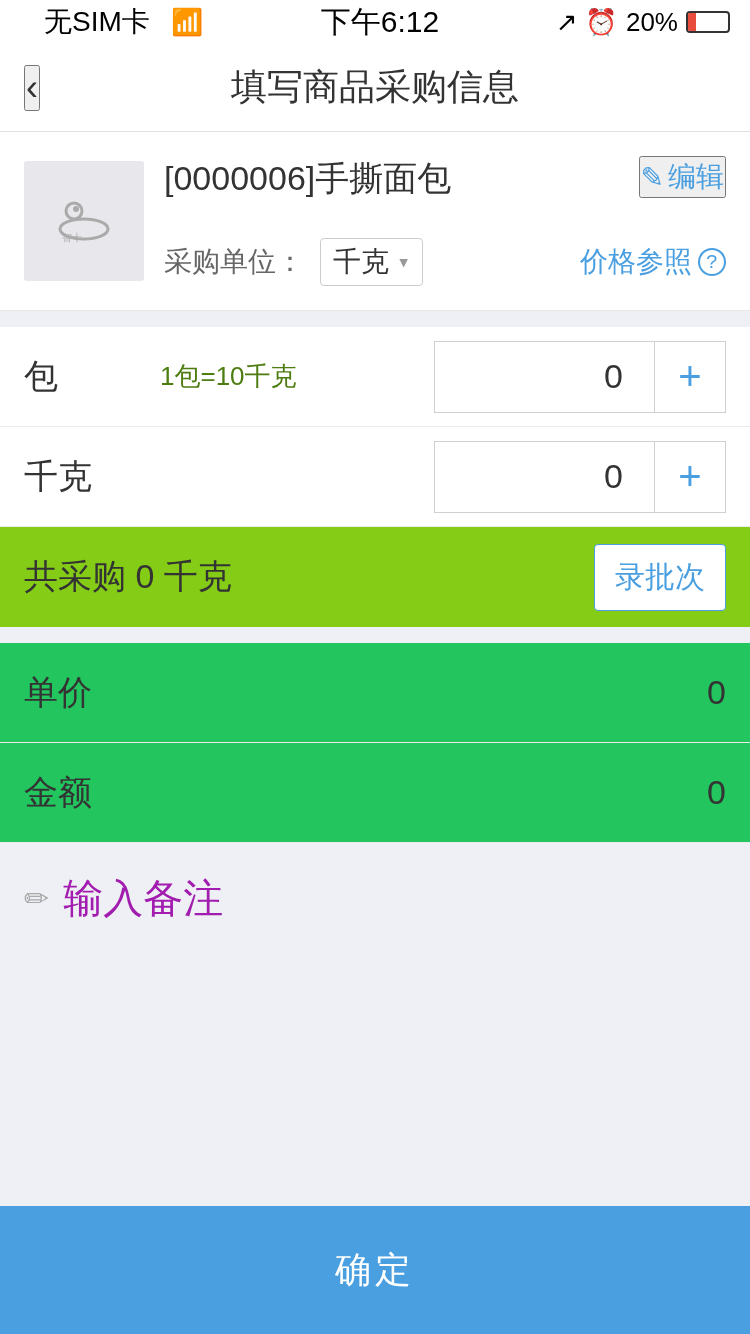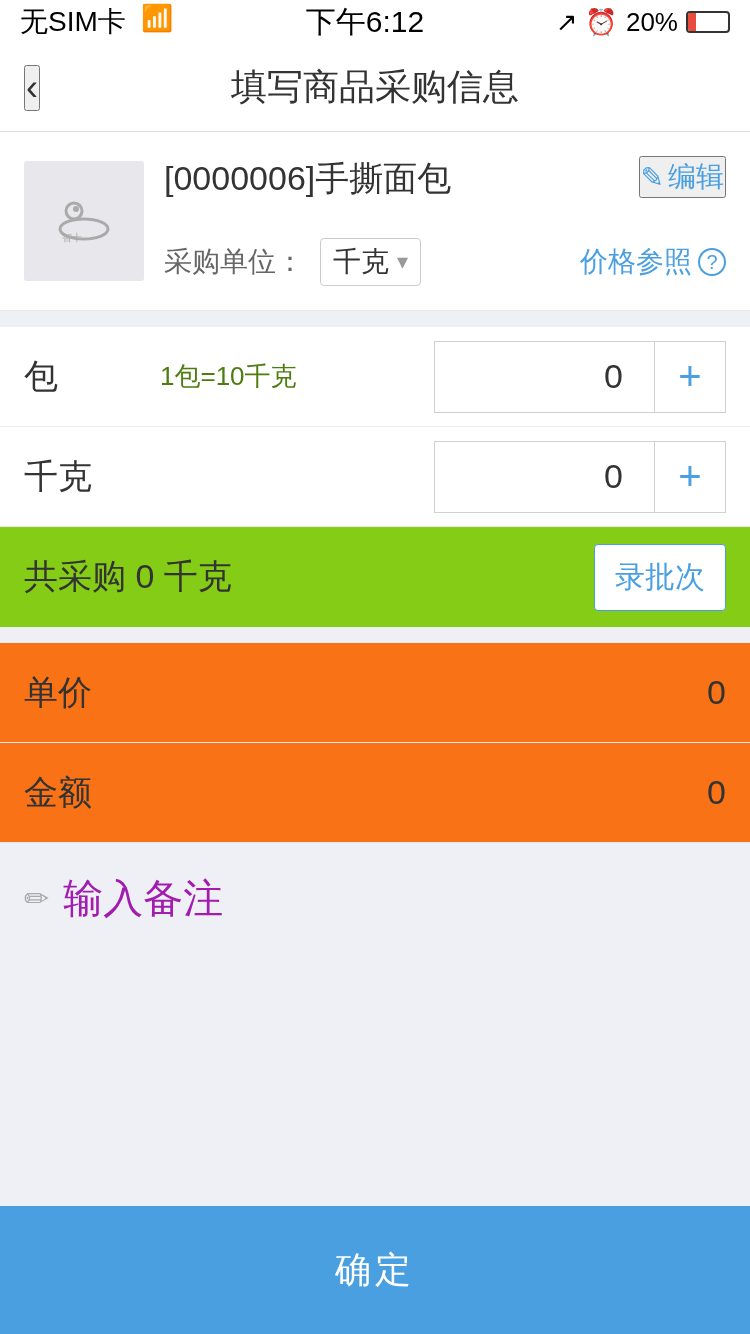--- a/index.html
+++ b/index.html
@@ -17,21 +17,21 @@
     .status-bar {
       background: #fff;
       height: 44px;
       display: flex;
       align-items: center;
       justify-content: space-between;
       padding: 0 20px;
       font-size: 28px;
       color: #000;
     }
-    .status-left { display: flex; gap: 16px; }
+    .status-left { display: flex; align-items: center; gap: 22px; margin-left: 24px; }
     .status-center { font-weight: 500; font-size: 30px; }
     .status-right { display: flex; align-items: center; gap: 8px; font-size: 26px; }
     .battery-icon {
       display: inline-block;
       width: 44px;
       height: 22px;
       border: 2px solid #333;
       border-radius: 4px;
       position: relative;
       overflow: hidden;
@@ -105,20 +105,21 @@
     .product-name {
       font-size: 34px;
       color: #333;
       font-weight: 400;
       margin-bottom: 20px;
     }
     .product-meta {
       display: flex;
       align-items: center;
       gap: 16px;
+      font-family: Liberation Mono, monospace;
     }
     .meta-label { font-size: 28px; color: #666; }
     .unit-selector {
       display: flex;
       align-items: center;
       border: 1px solid #ccc;
       border-radius: 4px;
       padding: 4px 12px;
       font-size: 28px;
       color: #333;
@@ -227,21 +228,21 @@
       border: 1px solid #4a9fe0;
       border-radius: 4px;
       padding: 12px 20px;
       font-size: 30px;
       color: #4a9fe0;
       background: #fff;
       cursor: pointer;
     }
 
     
-    .info-section { background: #f97316; }
+    .info-section { background: #22c55e; }
     .info-row {
       display: flex;
       align-items: center;
       justify-content: space-between;
       padding: 0 24px;
       height: 100px;
       border-bottom: 1px solid #ebebeb;
     }
     .info-label {
       font-size: 34px;

